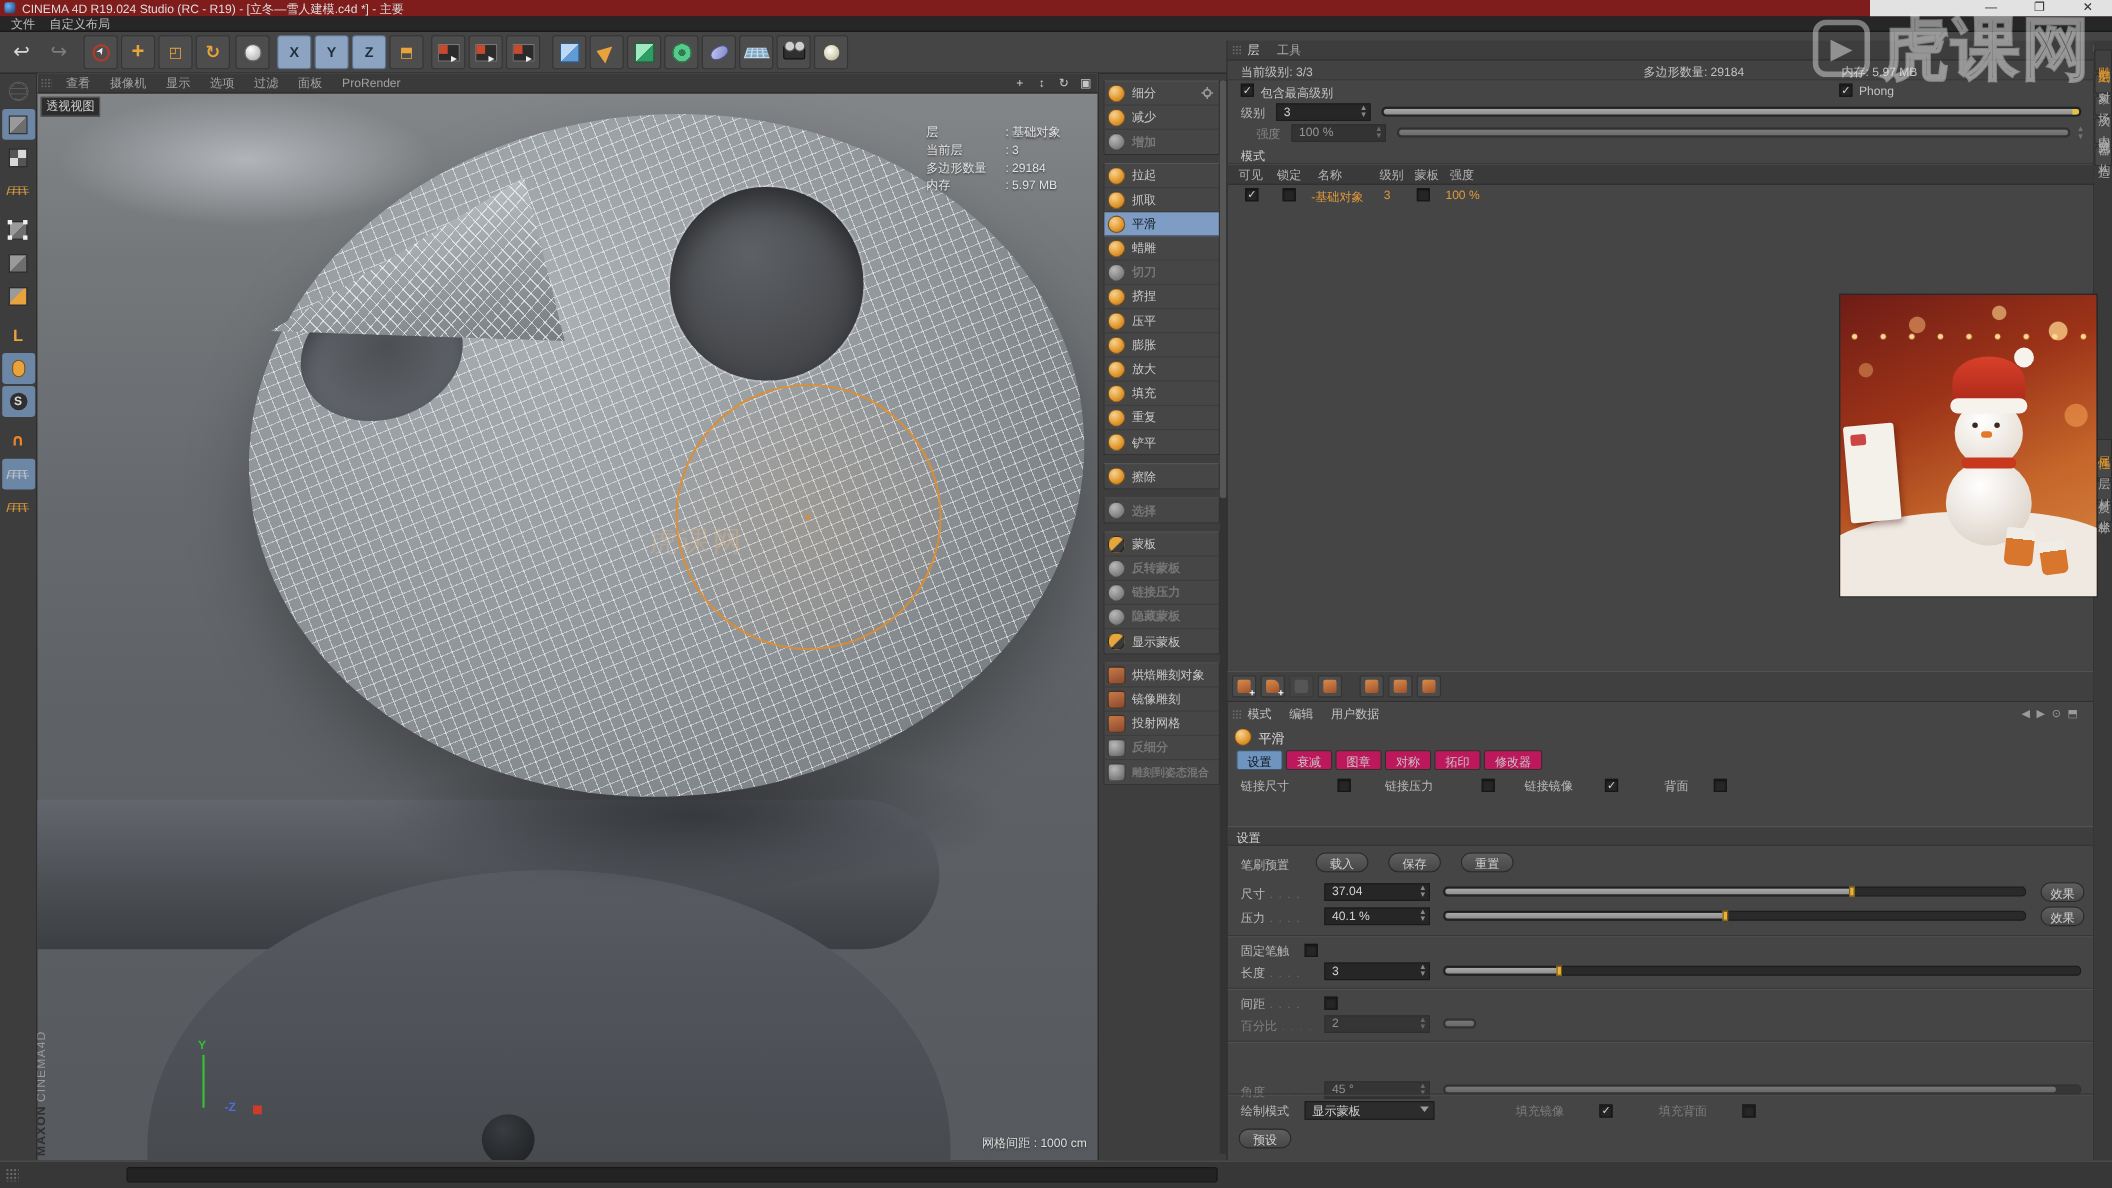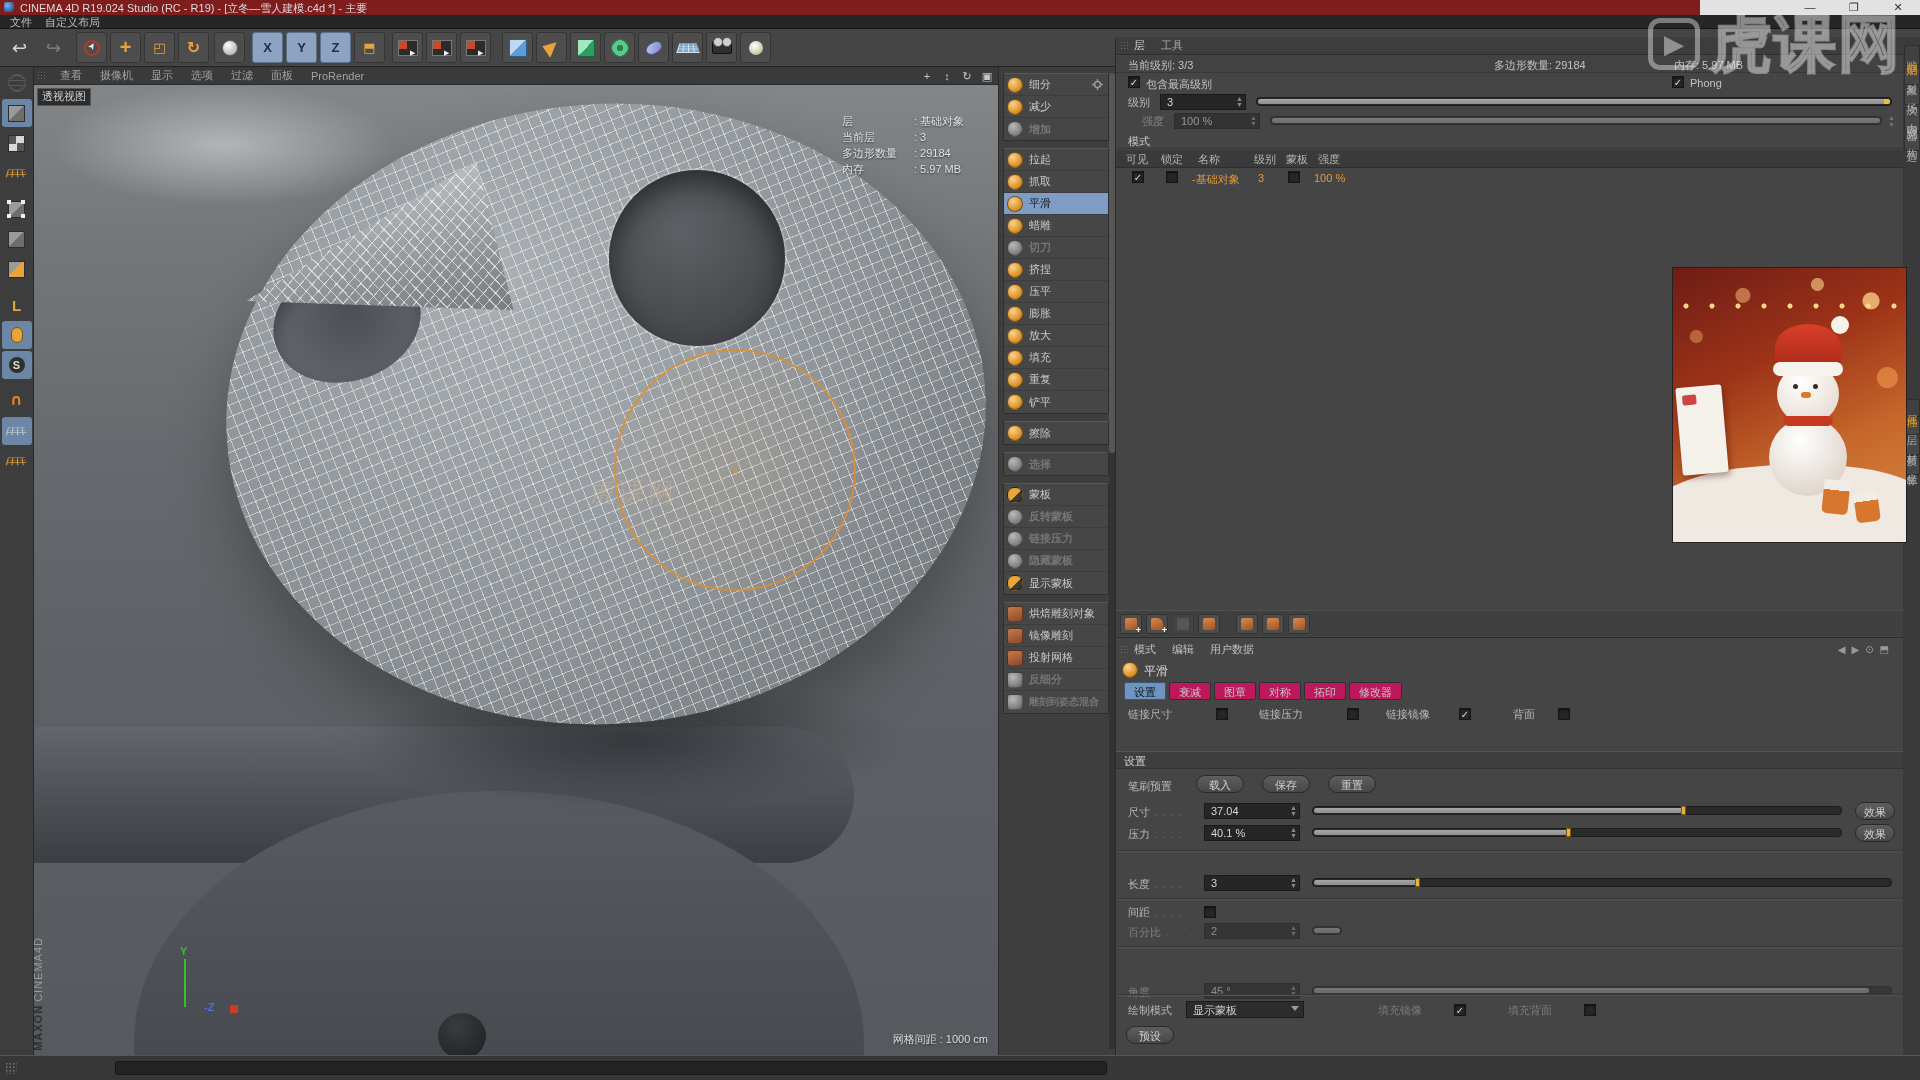--- a/index.html
+++ b/index.html
@@ -717,20 +717,24 @@
       <span class="vbox" style="left:88px;top:1px;width:96px"><span>40.1 %</span><span class="stp">▲<br>▼</span></span>
       <span class="slider" style="left:196px;width:530px">
           <span class="fill" style="width:255px"></span>
           <span class="mark" style="left:253px"></span>
         </span>
       <span class="pill" style="right:8px;top:0px;padding:2px 8px 0 8px">效果</span>
     </div>
 
     <div class="hr" style="top:212px"></div>
 
+    <div class="arow" style="top:216px">
+      <span class="alabel" style="left:12px">固定笔触</span>
+      <span class="cb" style="left:70px;top:4px"></span>
+    </div>
 
     <div class="arow" style="top:236px">
       <span class="alabel leader" style="left:12px">长度</span>
       <span class="vbox" style="left:88px;top:1px;width:96px"><span>3</span><span class="stp">▲<br>▼</span></span>
       <span class="slider" style="left:196px;width:580px">
           <span class="fill" style="width:104px"></span>
           <span class="mark" style="left:102px"></span>
         </span>
     </div>
 

